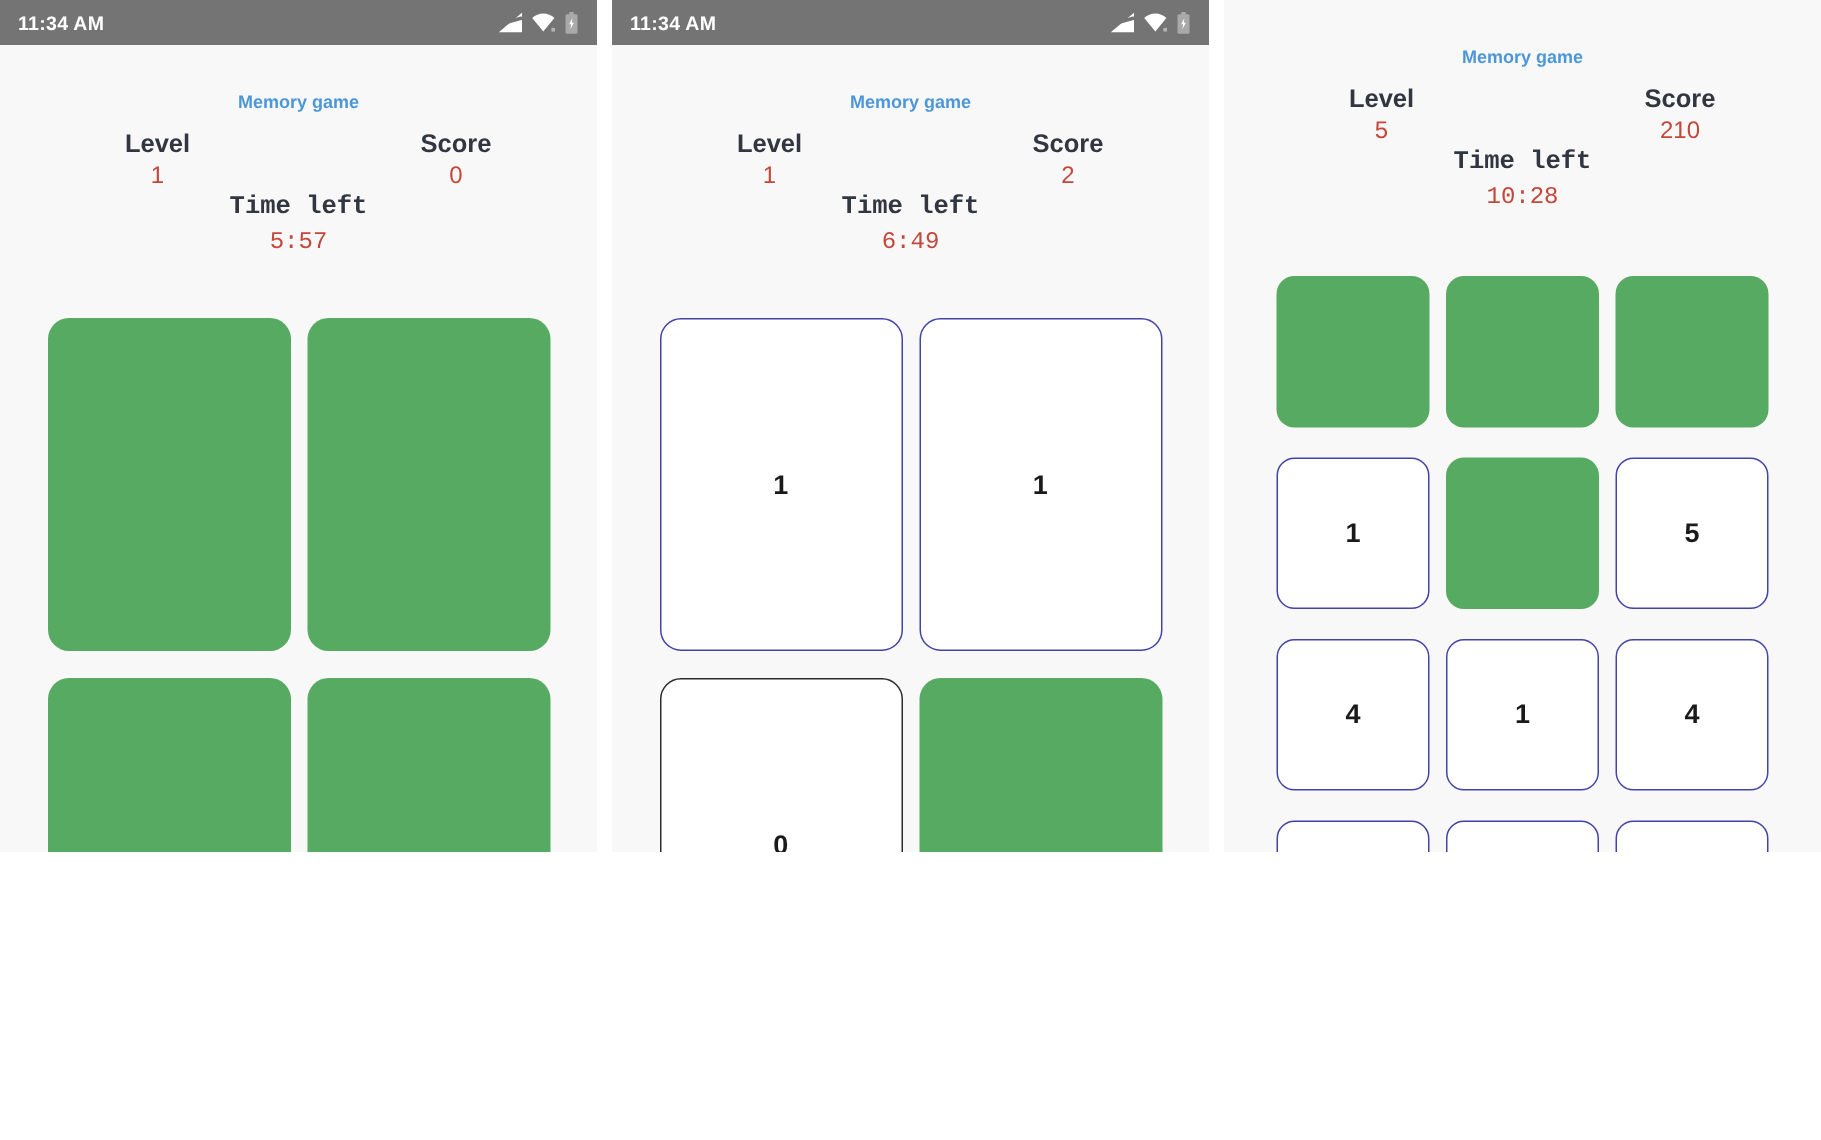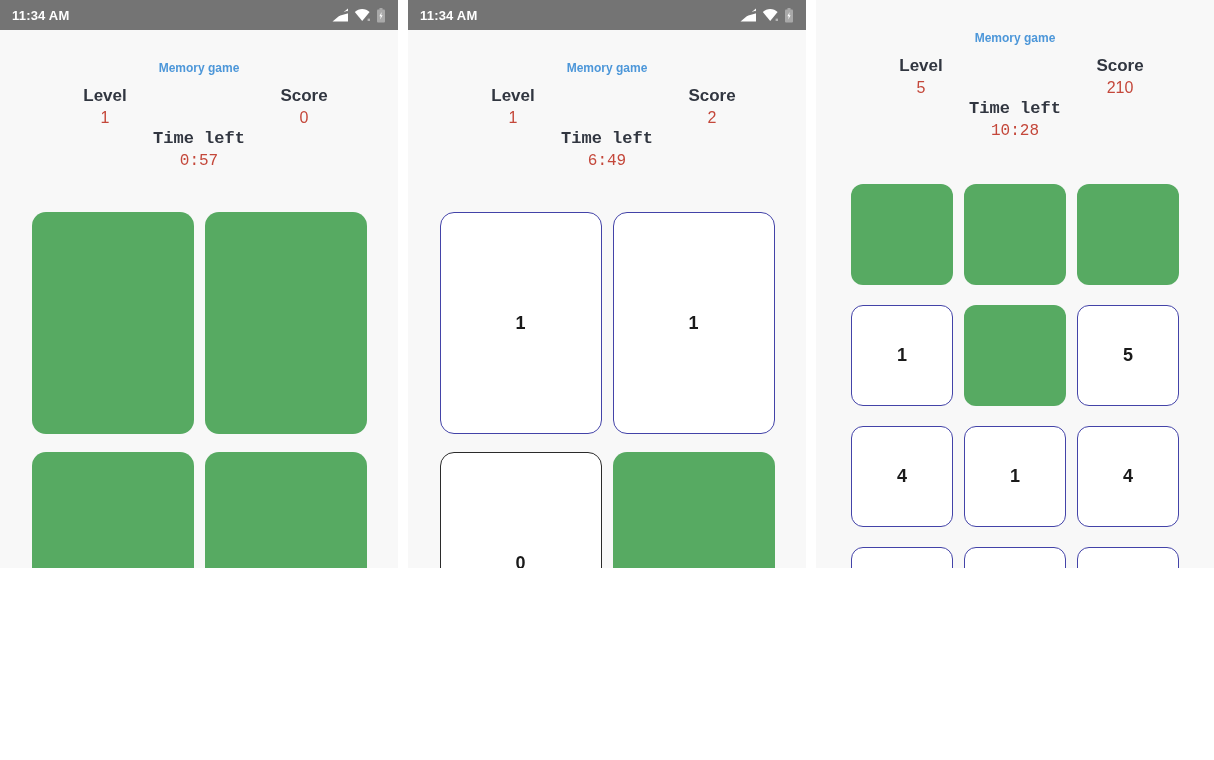--- a/index.html
+++ b/index.html
@@ -72,21 +72,21 @@
           <div class="lbl">Level</div>
           <div class="val">1</div>
         </div>
         <div class="stat">
           <div class="lbl">Score</div>
           <div class="val">0</div>
         </div>
       </div>
       <div class="timeblock">
         <div class="lbl">Time left</div>
-        <div class="val">0:57</div>
+        <div class="val">5:57</div>
       </div>
       <div class="grid grid2">
         <div class="card face-down">
             <span class="cardval"></span>
           </div>
         <div class="card face-down">
             <span class="cardval"></span>
           </div>
         <div class="card face-down">
             <span class="cardval"></span>

